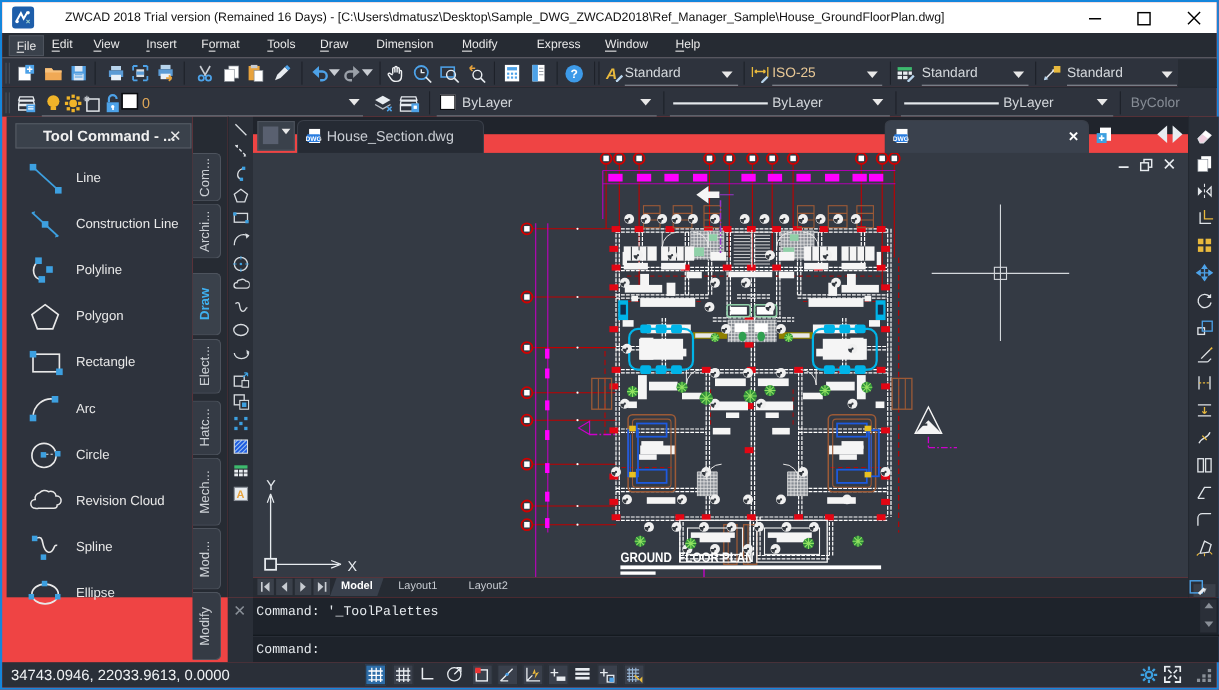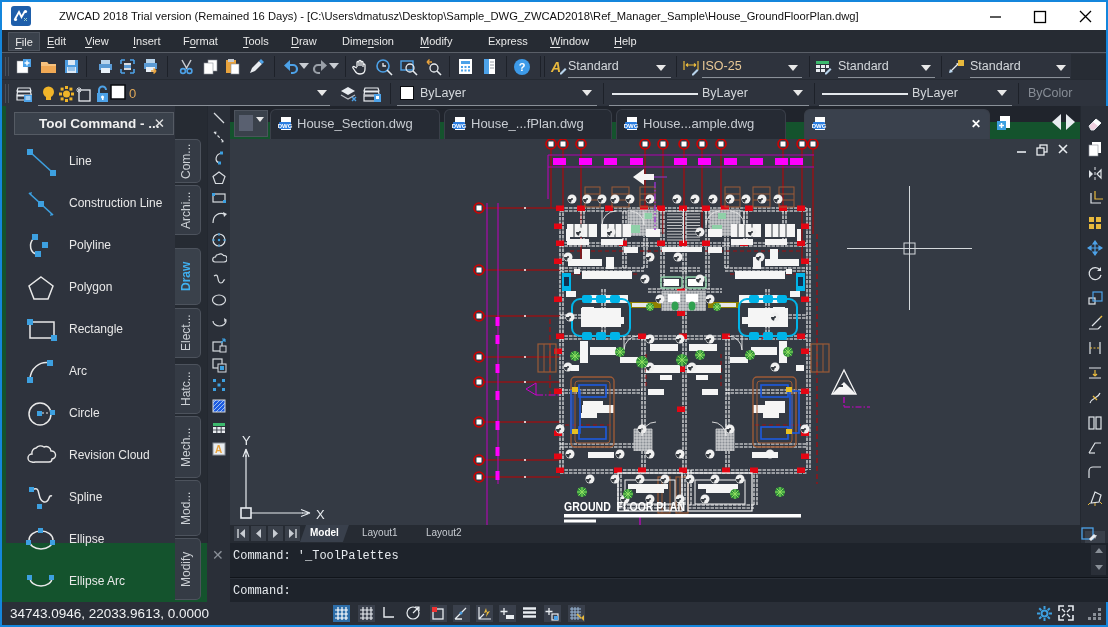--- a/index.html
+++ b/index.html
@@ -1,15 +1,15 @@
 <!DOCTYPE html>
 <html><head><meta charset="utf-8"><style>
 *{margin:0;padding:0;box-sizing:border-box}
 html,body{width:1108px;height:627px;overflow:hidden;background:#262b33;font-family:"Liberation Sans",sans-serif}
-#win{position:absolute;left:0;top:0;width:1108px;height:627px;border:2px solid #1486dc;background:#14532d}
+#win{position:absolute;left:0;top:0;width:1108px;height:627px;border:2px solid #1486dc;background:#ef4444}
 .abs{position:absolute}
 
 #title{left:0;top:0;width:1104px;height:28px;background:#fff;color:#111;font-size:13px;line-height:28px}
 #title .txt{position:absolute;left:57px;top:0;white-space:nowrap;font-size:11.2px}
 #logo{position:absolute;left:9px;top:4px;width:20px;height:20px;background:#1e5eaa;border-radius:3px}
 
 #menu{left:0;top:28px;width:1104px;height:22px;background:#262b33;color:#e9e9e9;font-size:11px}
 #menu span{position:absolute;top:2px;height:19px;line-height:19px}
 #menu u{text-decoration-thickness:1px;text-underline-offset:2px}
 
@@ -448,28 +448,20 @@
       </div>
 <div class="palitem" style="top:416px">
         <svg width="40" height="36" viewBox="0 0 40 36">
           <ellipse cx="19" cy="18" rx="12" ry="9" fill="none" stroke="#e8e8e8" stroke-width="1.5"></ellipse>
           <rect x="16" y="6" width="5" height="5" fill="#3da0e0"></rect>
           <rect x="4" y="18" width="5" height="5" fill="#3da0e0"></rect>
           <rect x="28" y="18" width="5" height="5" fill="#3da0e0"></rect>
         </svg>
         <span class="lbl">Ellipse</span>
       </div>
-<div class="palitem" style="top:458px">
-        <svg width="40" height="36" viewBox="0 0 40 36">
-          <path d="M8 14a11 8 0 1 0 22 0" fill="none" stroke="#e8e8e8" stroke-width="1.5"></path>
-          <rect x="5" y="11" width="5" height="5" fill="#3da0e0"></rect>
-          <rect x="27" y="11" width="5" height="5" fill="#3da0e0"></rect>
-        </svg>
-        <span class="lbl">Ellipse Arc</span>
-      </div>
     </div>
   <div class="abs" id="ptabstrip">
       <div class="ptab" style="top:33px;height:44px">
         <span class="vt">Com...</span>
       </div>
 <div class="ptab" style="top:79px;height:50px">
         <span class="vt">Archi...</span>
       </div>
 <div class="ptab" style="top:142px;height:57px;background:#3a414b;color:#3fb0f0;font-weight:bold">
         <span class="vt">Draw</span>
@@ -581,40 +573,20 @@
       </div>
 <div class="dtab" style="left:40px;width:170px">
         <span class="dwg">
           <svg width="16" height="16" viewBox="0 0 16 16">
             <rect x="3" y="0" width="10" height="13" fill="#fff"></rect>
             <rect x="1" y="5" width="12" height="7" rx="1" fill="#2a7de0"></rect>
             <text x="7" y="11" font-size="6" font-weight="bold" fill="#fff" text-anchor="middle">DWG</text>
           </svg>
         </span>
         <span class="t">House_Section.dwg</span>
-      </div>
-<div class="dtab" style="left:214px;width:168px">
-        <span class="dwg">
-          <svg width="16" height="16" viewBox="0 0 16 16">
-            <rect x="3" y="0" width="10" height="13" fill="#fff"></rect>
-            <rect x="1" y="5" width="12" height="7" rx="1" fill="#2a7de0"></rect>
-            <text x="7" y="11" font-size="6" font-weight="bold" fill="#fff" text-anchor="middle">DWG</text>
-          </svg>
-        </span>
-        <span class="t">House_...fPlan.dwg</span>
-      </div>
-<div class="dtab" style="left:386px;width:170px">
-        <span class="dwg">
-          <svg width="16" height="16" viewBox="0 0 16 16">
-            <rect x="3" y="0" width="10" height="13" fill="#fff"></rect>
-            <rect x="1" y="5" width="12" height="7" rx="1" fill="#2a7de0"></rect>
-            <text x="7" y="11" font-size="6" font-weight="bold" fill="#fff" text-anchor="middle">DWG</text>
-          </svg>
-        </span>
-        <span class="t">House...ample.dwg</span>
       </div>
 <div class="dtab" style="left:574px;width:186px;background:#3a414d;color:#fff;font-weight:bold;font-size:12px">
         <span class="dwg">
           <svg width="16" height="16" viewBox="0 0 16 16">
             <rect x="3" y="0" width="10" height="13" fill="#fff"></rect>
             <rect x="1" y="5" width="12" height="7" rx="1" fill="#2a7de0"></rect>
             <text x="7" y="11" font-size="6" font-weight="bold" fill="#fff" text-anchor="middle">DWG</text>
           </svg>
         </span>
         <span style="position:absolute;right:8px;top:0;font-weight:bold">✕</span>

